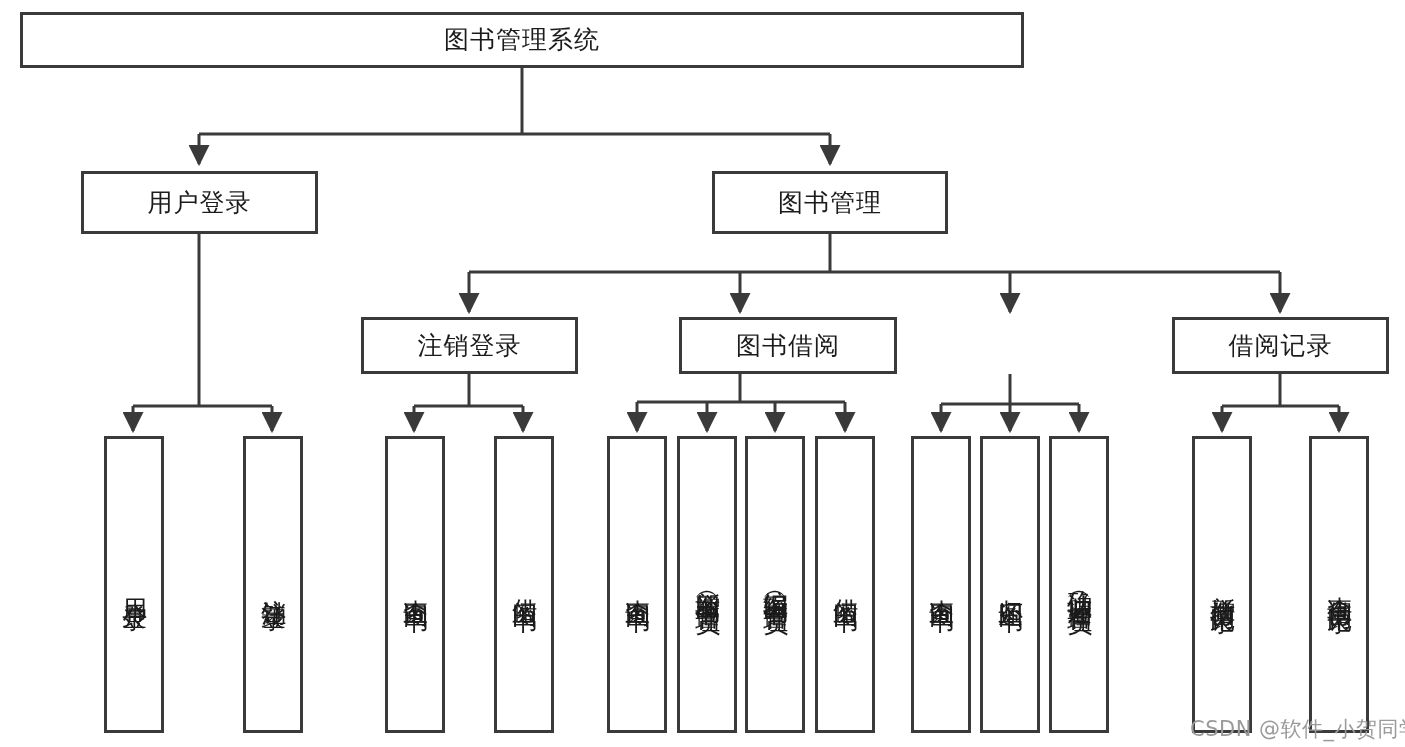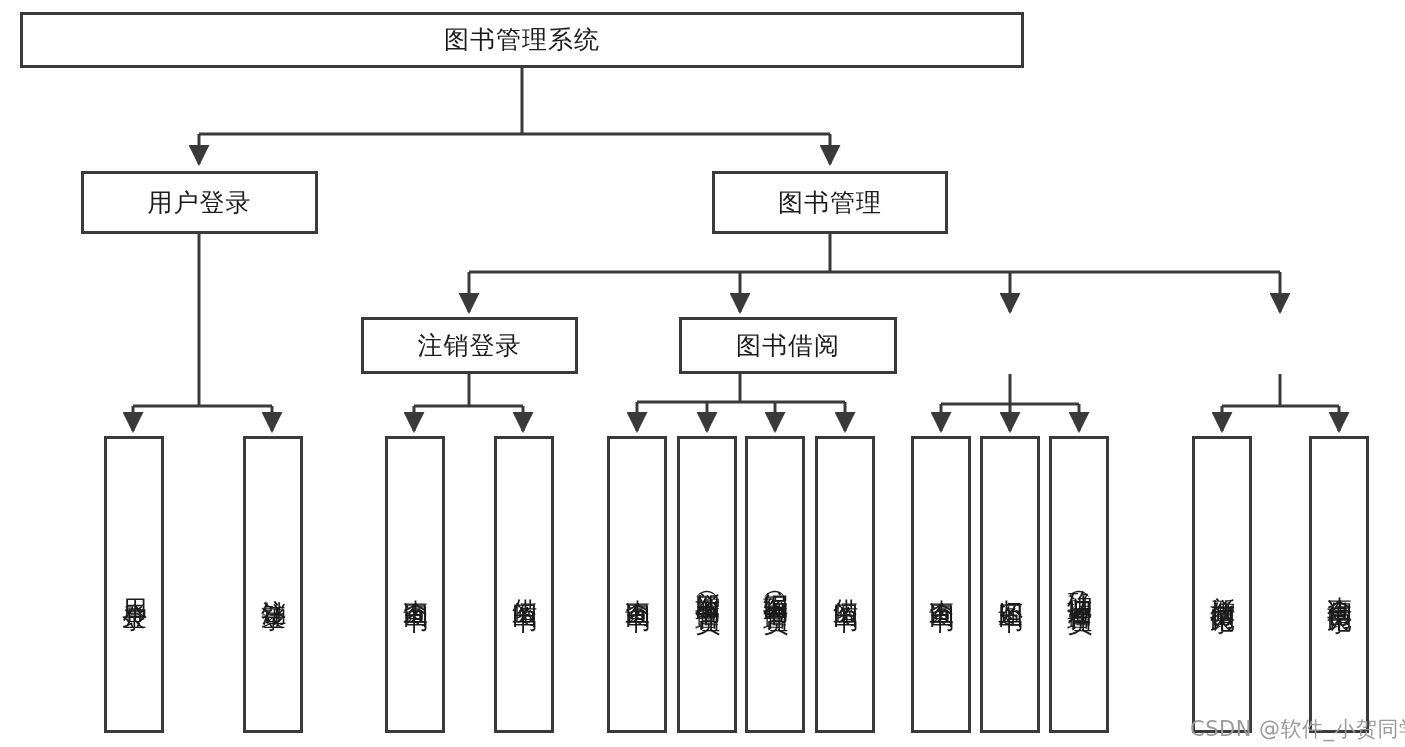--- a/index.html
+++ b/index.html
@@ -135,20 +135,23 @@
 
   <div class="node horiz" style="left:361px; top:317px; width:217px; height:57px;">
     <span>注销登录</span>
   </div>
 
   <div class="node horiz" style="left:631px; top:317px; width:218px; height:57px;margin-left:48px;">
     <span>图书借阅</span>
   </div>
 
 
+  <div class="node horiz" style="left:1172px; top:317px; width:217px; height:57px;">
+    <span>借阅记录</span>
+  </div>
 
   <div class="node vert" style="left:104px; top:436px; width:60px; height:297px;">
     <span class="vlabel">用户登录</span>
   </div>
 
   <div class="node vert" style="left:243px; top:436px; width:60px; height:297px;">
     <span class="vlabel">注销登录</span>
   </div>
 
   <div class="node vert" style="left:385px; top:436px; width:60px; height:297px;">

